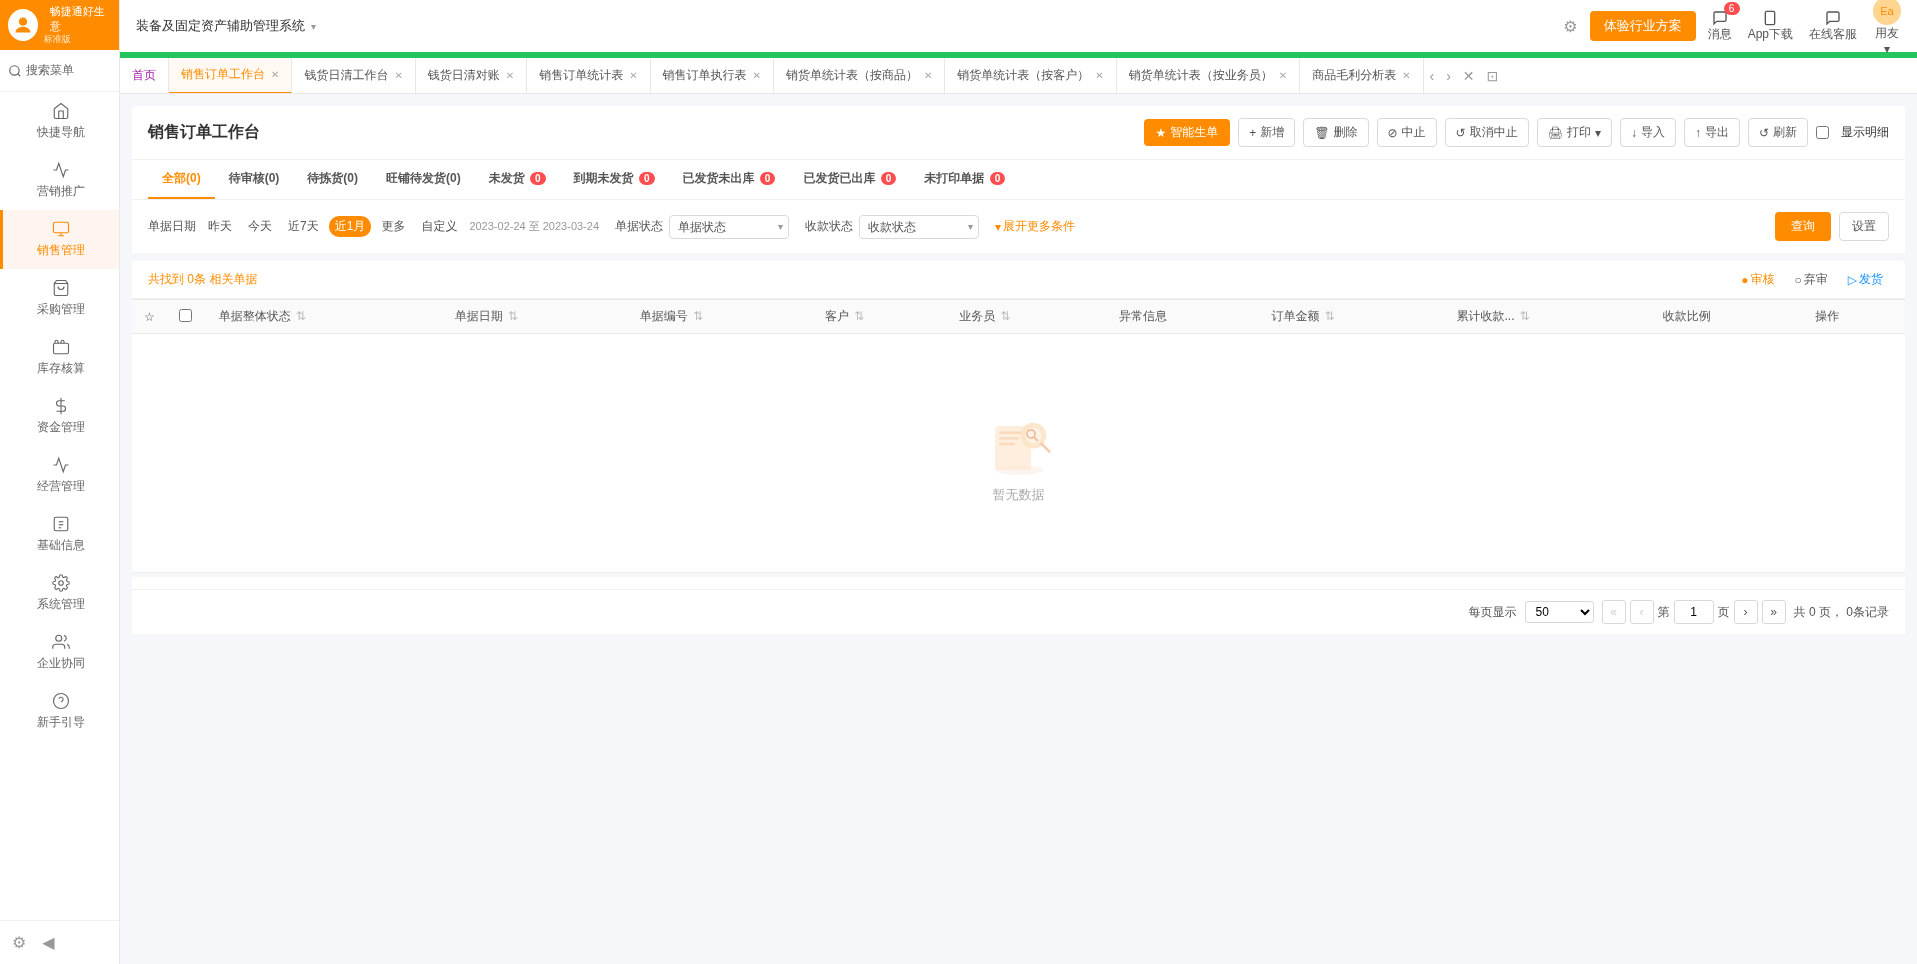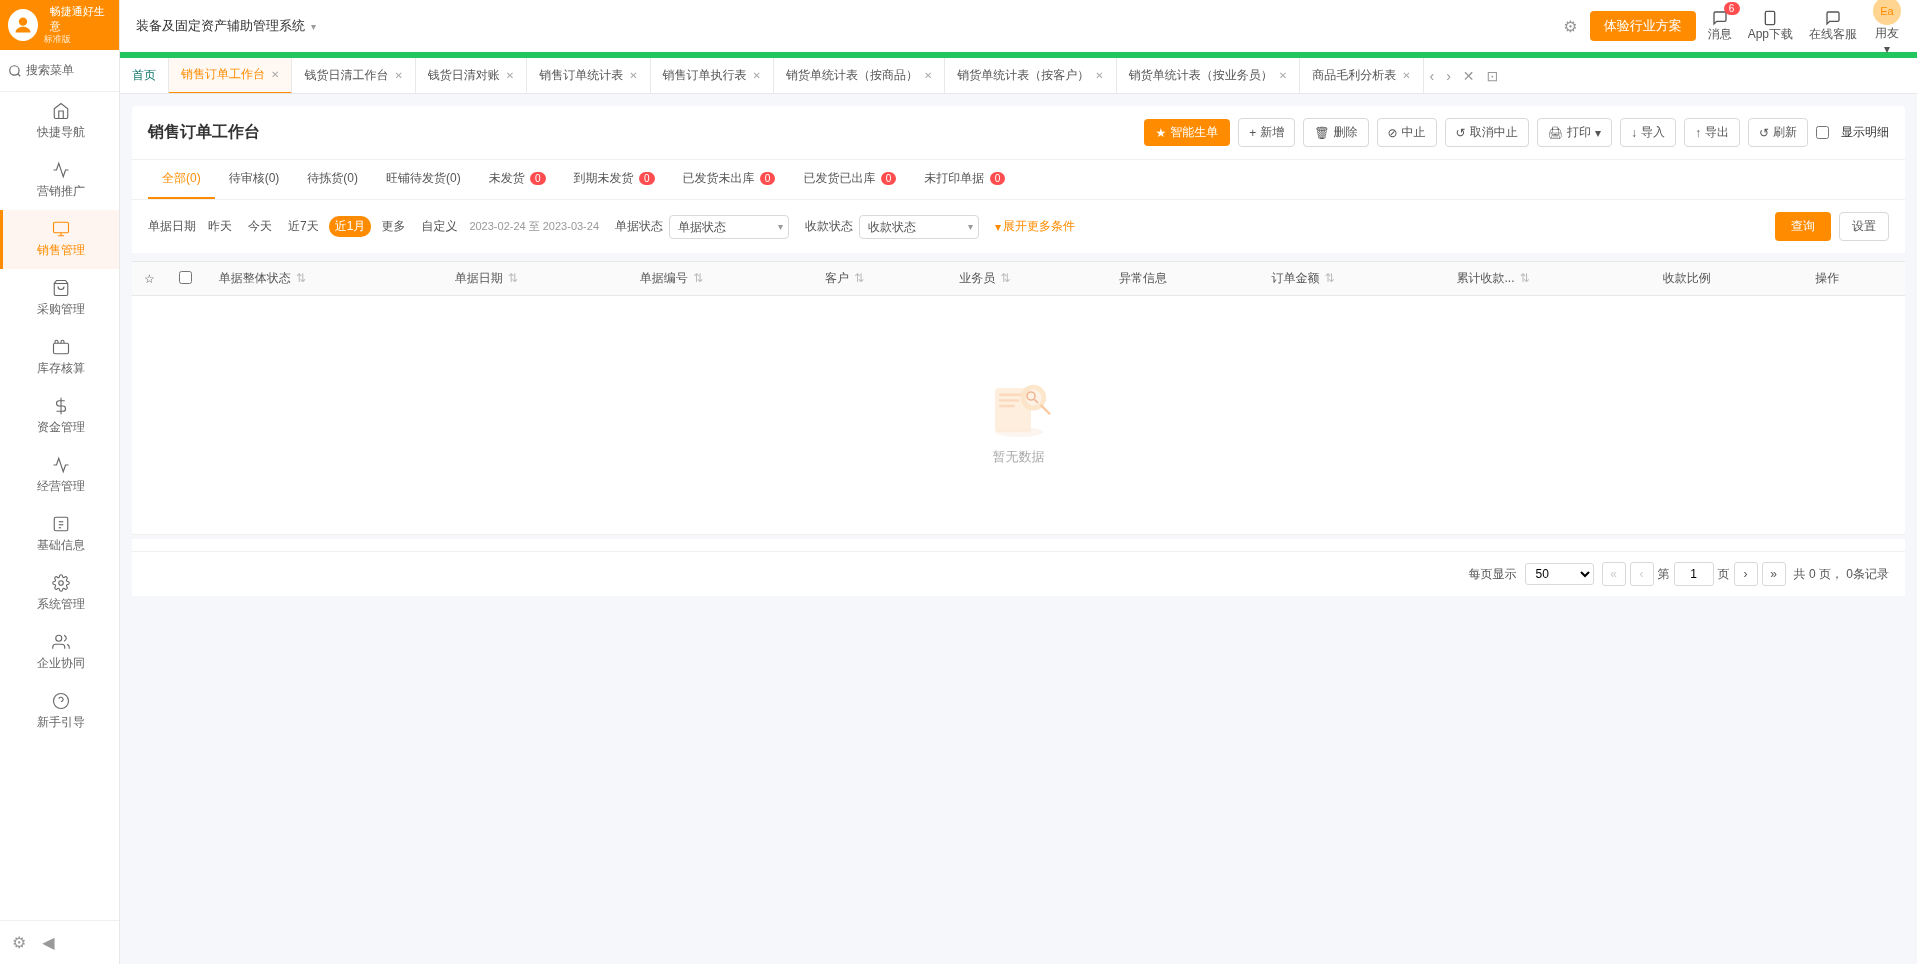--- a/index.html
+++ b/index.html
@@ -32,37 +32,37 @@
     .top-header-industry-btn { background: #ff8c00; color: #fff; border: none; border-radius: 4px; padding: 6px 14px; font-size: 13px; cursor: pointer; }
     .top-header-actions { display: flex; align-items: center; gap: 16px; margin-left: auto; }
     .top-header-action { display: flex; align-items: center; color: #555; cursor: pointer; font-size: 12px; position: relative; flex-direction: column; }
     .top-header-action .badge { background: #ff4d4f; color: #fff; font-size: 10px; border-radius: 10px; padding: 1px 5px; position: absolute; top: -8px; right: -8px; min-width: 16px; text-align: center; }
     .user-avatar { width: 28px; height: 28px; border-radius: 50%; background: #ffd591; display: flex; align-items: center; justify-content: center; font-size: 11px; color: #ff8c00; }
 
     
     .tab-bar { background: #fff; display: flex; align-items: center; border-bottom: 1px solid #e8e8e8; height: 36px; overflow: hidden; }
     .tab-item { display: flex; align-items: center; padding: 0 12px; height: 36px; font-size: 12px; cursor: pointer; border-right: 1px solid #e8e8e8; white-space: nowrap; color: #555; gap: 4px; flex-shrink: 0; }
     .tab-item.active { color: #ff8c00; background: #fff8f3; border-bottom: 2px solid #ff8c00; }
-    .tab-item.home { color: #0f766e; font-weight: 500; }
+    .tab-item.home { color: #a21caf; font-weight: 500; }
     .tab-close { font-size: 10px; color: #aaa; margin-left: 2px; }
     .tab-nav-btn { padding: 0 6px; height: 36px; background: none; border: none; cursor: pointer; color: #999; font-size: 14px; flex-shrink: 0; }
 
     
     .content { flex: 1; overflow: auto; background: #f5f7fa; padding: 12px; }
 
     
     .page-header { background: #fff; padding: 12px 16px; border-radius: 4px 4px 0 0; border-bottom: 1px solid #f0f0f0; display: flex; align-items: center; justify-content: space-between; }
     .page-title { font-size: 16px; font-weight: 600; color: #333; }
     .page-actions { display: flex; align-items: center; gap: 8px; }
     .btn-smart { background: #ff8c00; color: #fff; border: none; border-radius: 4px; padding: 5px 12px; font-size: 12px; cursor: pointer; display: flex; align-items: center; gap: 4px; }
     .btn-default { background: #fff; color: #555; border: 1px solid #d9d9d9; border-radius: 4px; padding: 5px 10px; font-size: 12px; cursor: pointer; display: flex; align-items: center; gap: 4px; }
 
     
     .sub-tabs { background: #fff; padding: 0 16px; display: flex; align-items: center; gap: 0; border-bottom: 1px solid #f0f0f0; }
-    .sub-tab { padding: 10px 14px; cursor: pointer; font-size: 12px; color: #555; border-bottom: 2px solid transparent; white-space: nowrap; }
+    .sub-tab { padding: 10px 14px; cursor: pointer; font-size: 12px; color: #555; border-bottom: 2px solid transparent; white-space: nowrap; font-weight: bold; }
     .sub-tab.active { color: #ff8c00; border-bottom-color: #ff8c00; }
     .sub-tab .count-badge { background: #ff4d4f; color: #fff; font-size: 10px; border-radius: 8px; padding: 1px 5px; margin-left: 2px; }
 
     
     .filter-area { background: #fff; padding: 12px 16px; }
     .filter-row { display: flex; align-items: center; gap: 16px; flex-wrap: wrap; }
     .filter-item { display: flex; align-items: center; gap: 6px; font-size: 12px; color: #555; }
     .filter-label { color: #555; white-space: nowrap; }
     .date-quick-btns { display: flex; align-items: center; gap: 4px; }
     .date-quick-btn { padding: 2px 6px; border-radius: 3px; cursor: pointer; font-size: 12px; color: #555; border: none; background: none; }
@@ -434,20 +434,41 @@
           <span>展开更多条件</span>
         </button>
         <div class="filter-actions">
           <button class="btn-query">查询</button>
           <button class="btn-set">设置</button>
         </div>
       </div>
     </div>
 
     <div class="table-area">
+      <div class="table-toolbar">
+        <div class="table-count">
+          <span>共找到</span>
+          <span> <span style="color:#ff8c00;">0条</span> </span>
+          <span>相关单据</span>
+        </div>
+        <div class="table-actions">
+          <span class="table-action-btn orange">
+            <span>●</span>
+            <span>审核</span>
+          </span>
+          <span class="table-action-btn">
+            <span>○</span>
+            <span>弃审</span>
+          </span>
+          <span class="table-action-btn blue">
+            <span>▷</span>
+            <span>发货</span>
+          </span>
+        </div>
+      </div>
 
       <div class="scroll-area">
         <table class="data-table">
           <thead>
             <tr>
               <th class="star-col">
                 <span>☆</span>
               </th>
               <th class="checkbox-col">
                 <input type="checkbox" style="">

